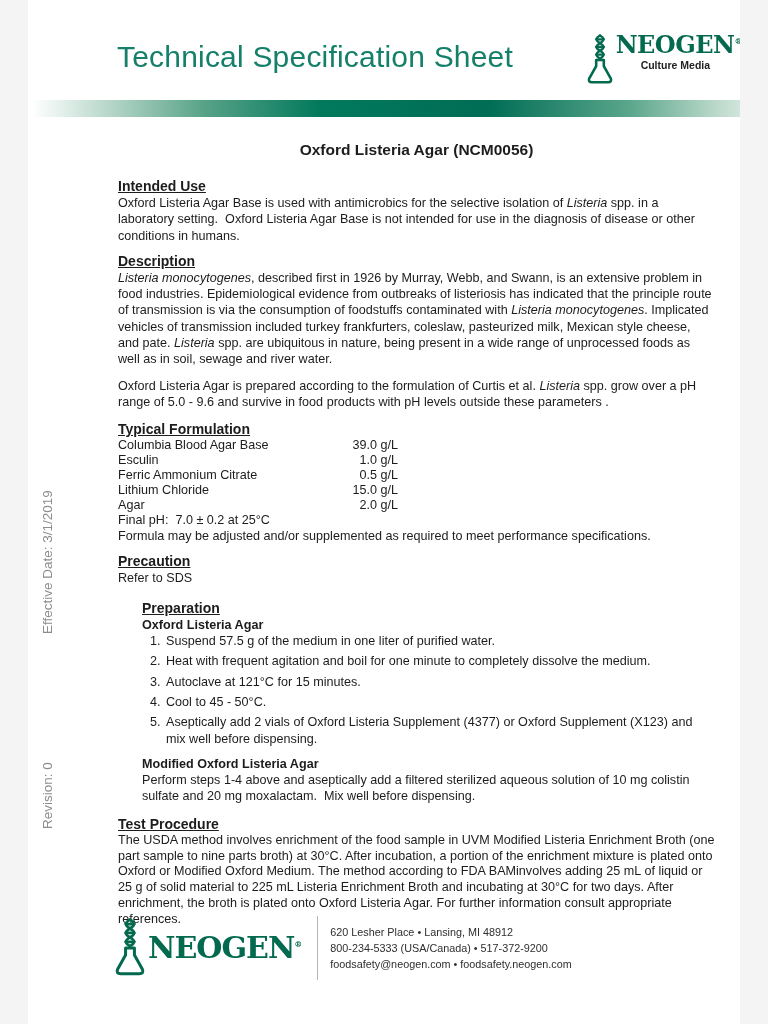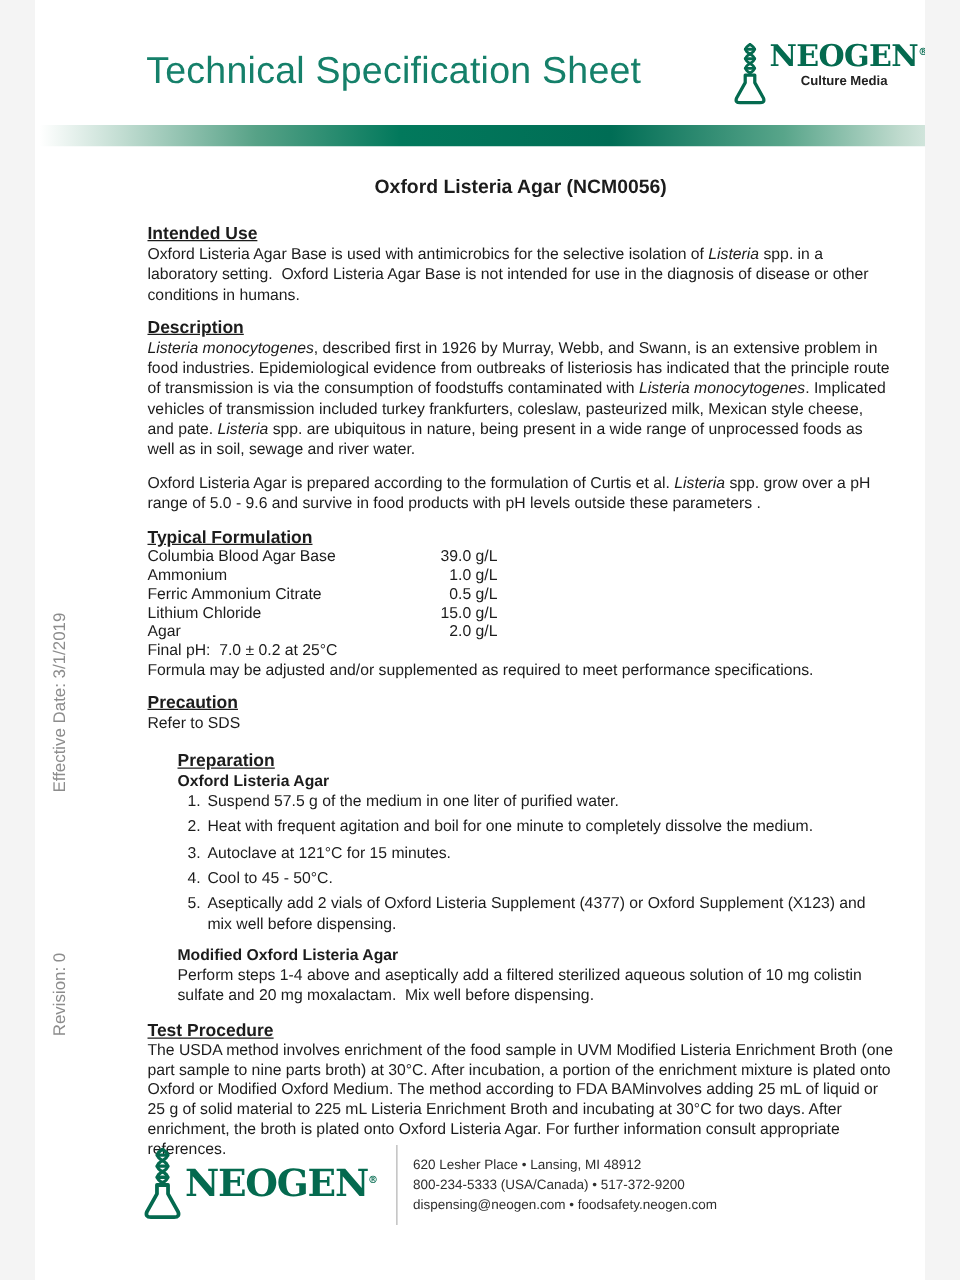--- a/index.html
+++ b/index.html
@@ -106,21 +106,21 @@
     </div>
 
     <div class="section" style="margin-top:11px;">
       <h3 class="sec-head">Typical Formulation</h3>
       <div>
         <div class="form-row">
           <span class="form-name">Columbia Blood Agar Base</span>
           <span class="form-val">39.0 g/L</span>
         </div>
         <div class="form-row">
-          <span class="form-name">Ammonium</span>
+          <span class="form-name">Esculin</span>
           <span class="form-val">1.0 g/L</span>
         </div>
         <div class="form-row">
           <span class="form-name">Ferric Ammonium Citrate</span>
           <span class="form-val">0.5 g/L</span>
         </div>
         <div class="form-row">
           <span class="form-name">Lithium Chloride</span>
           <span class="form-val">15.0 g/L</span>
         </div>
@@ -169,17 +169,17 @@
           <path d="M12 8 h10 M12 18 h10 M12 28 h10"></path>
         </g>
         <path d="M12 35 h10 v8 l9 16 q2 5 -3.5 5 h-21 q-5.5 0 -3.5 -5 l9 -16 z" fill="none" stroke="#046a4f" stroke-width="3.4" stroke-linejoin="round"></path>
       </svg>
       <span class="wordmark-ft"><span>NEOGEN</span><sup>®</sup></span>
     </div>
     <div class="ft-divider"></div>
     <div class="ft-contact">
       <div class="ft-line">620 Lesher Place • Lansing, MI 48912</div>
       <div class="ft-line">800-234-5333 (USA/Canada) • 517-372-9200</div>
-      <div class="ft-line">dispensing@neogen.com • foodsafety.neogen.com</div>
+      <div class="ft-line">foodsafety@neogen.com • foodsafety.neogen.com</div>
     </div>
   </footer>
 
 </div>
 
 </body></html>

